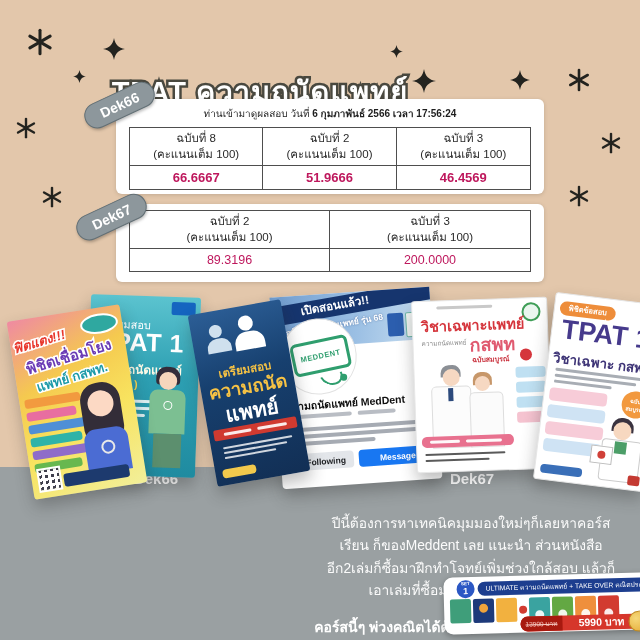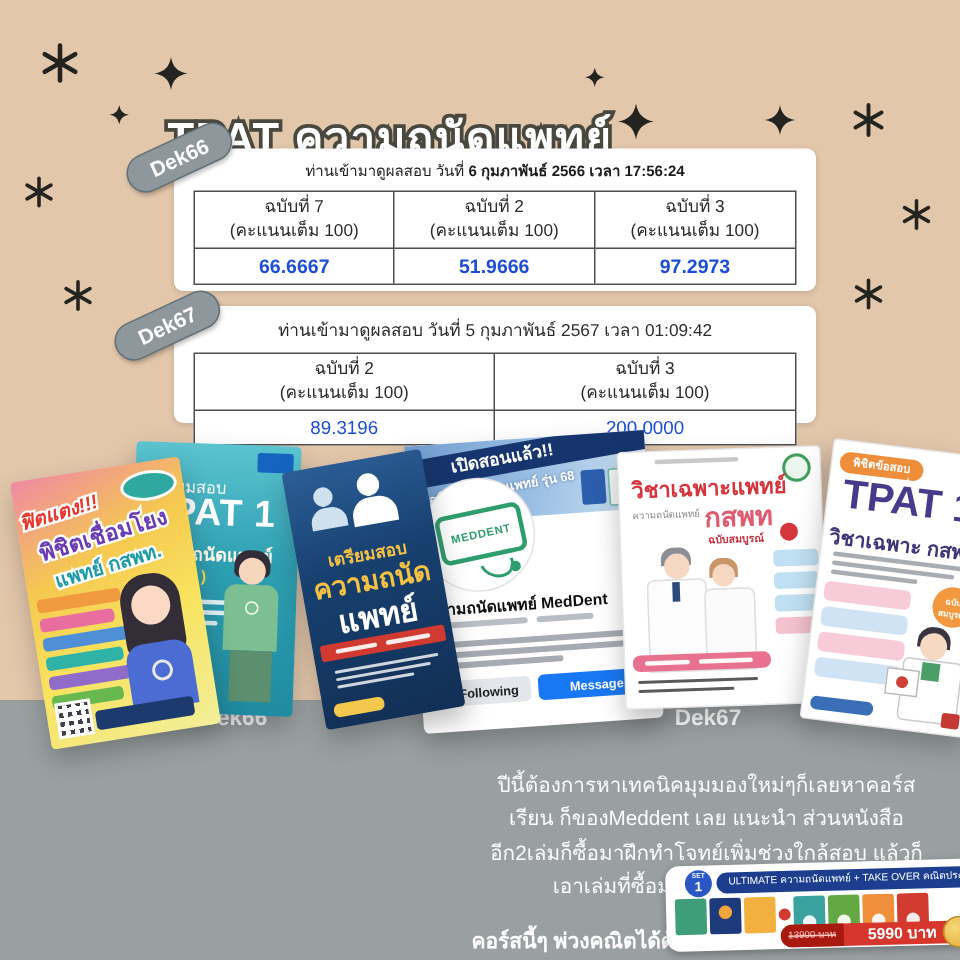--- a/index.html
+++ b/index.html
@@ -22,21 +22,21 @@
   .card2{top:204px;height:78px;}
   .visit{text-align:center;font-size:10px;color:#1e1e1e;padding-top:7px;}
   .visit .visit-date{font-weight:700;}
   .card2 .visit{font-size:11.5px;color:#2c2c2c;}
   .card2 .visit .visit-date{font-weight:500;}
   .stable{margin:6px 13px 0;border:1.4px solid #4e4e4e;display:grid;background:#fff;}
   .cols3{grid-template-columns:1fr 1fr 1fr;}
   .cols2{grid-template-columns:1fr 1fr;}
   .th{border-right:1.4px solid #4e4e4e;border-bottom:1.4px solid #4e4e4e;text-align:center;
     font-size:11.5px;color:#2a2a2a;padding:3px 2px;line-height:1.35;}
-  .td{border-right:1.4px solid #4e4e4e;text-align:center;font-size:13px;font-weight:700;color:#1d4ed8;padding:4px 2px;}
+  .td{border-right:1.4px solid #4e4e4e;text-align:center;font-size:13px;font-weight:700;color:#be185d;padding:4px 2px;}
   .card2 .td{font-weight:500;font-size:12.5px;}
   .last{border-right:none!important;}
   .book{position:absolute;border-radius:3px;box-shadow:0 8px 16px rgba(40,40,40,.3);}
   .bar{position:absolute;border-radius:3px;}
   .review-h{position:absolute;color:#fff;font-weight:700;font-size:15px;text-align:center;z-index:2;}
   .review-p{position:absolute;color:#fbfbfb;font-size:13.8px;line-height:1.62;text-align:center;z-index:2;}
   .watermark{position:absolute;left:240px;top:603px;width:190px;text-align:center;
     color:rgba(255,255,255,.6);font-size:11px;z-index:2;}
   .promo-caption{position:absolute;left:305px;top:616px;width:170px;text-align:center;white-space:nowrap;
     color:#fff;font-weight:700;font-size:14px;z-index:2;}
@@ -130,42 +130,38 @@
   <div class="dek-tag tag66">Dek66</div>
   <div class="dek-tag tag67">Dek67</div>
 
   <div class="score-card card1">
     <div class="visit">
       <span>ท่านเข้ามาดูผลสอบ วันที่</span>
       <span class="visit-date">6 กุมภาพันธ์ 2566 เวลา 17:56:24</span>
     </div>
     <div class="stable cols3">
       <div class="th">
-          <div>ฉบับที่ 7</div>
+          <div>ฉบับที่ 8</div>
           <div>(คะแนนเต็ม 100)</div>
         </div>
       <div class="th">
           <div>ฉบับที่ 2</div>
           <div>(คะแนนเต็ม 100)</div>
         </div>
       <div class="th last">
           <div>ฉบับที่ 3</div>
           <div>(คะแนนเต็ม 100)</div>
         </div>
       <div class="td">66.6667</div>
       <div class="td">51.9666</div>
-      <div class="td last">97.2973</div>
+      <div class="td last">46.4569</div>
     </div>
   </div>
 
   <div class="score-card card2">
-    <div class="visit">
-      <span>ท่านเข้ามาดูผลสอบ วันที่</span>
-      <span class="visit-date">5 กุมภาพันธ์ 2567 เวลา 01:09:42</span>
-    </div>
     <div class="stable cols2">
       <div class="th">
           <div>ฉบับที่ 2</div>
           <div>(คะแนนเต็ม 100)</div>
         </div>
       <div class="th last">
           <div>ฉบับที่ 3</div>
           <div>(คะแนนเต็ม 100)</div>
         </div>
       <div class="td">89.3196</div>

